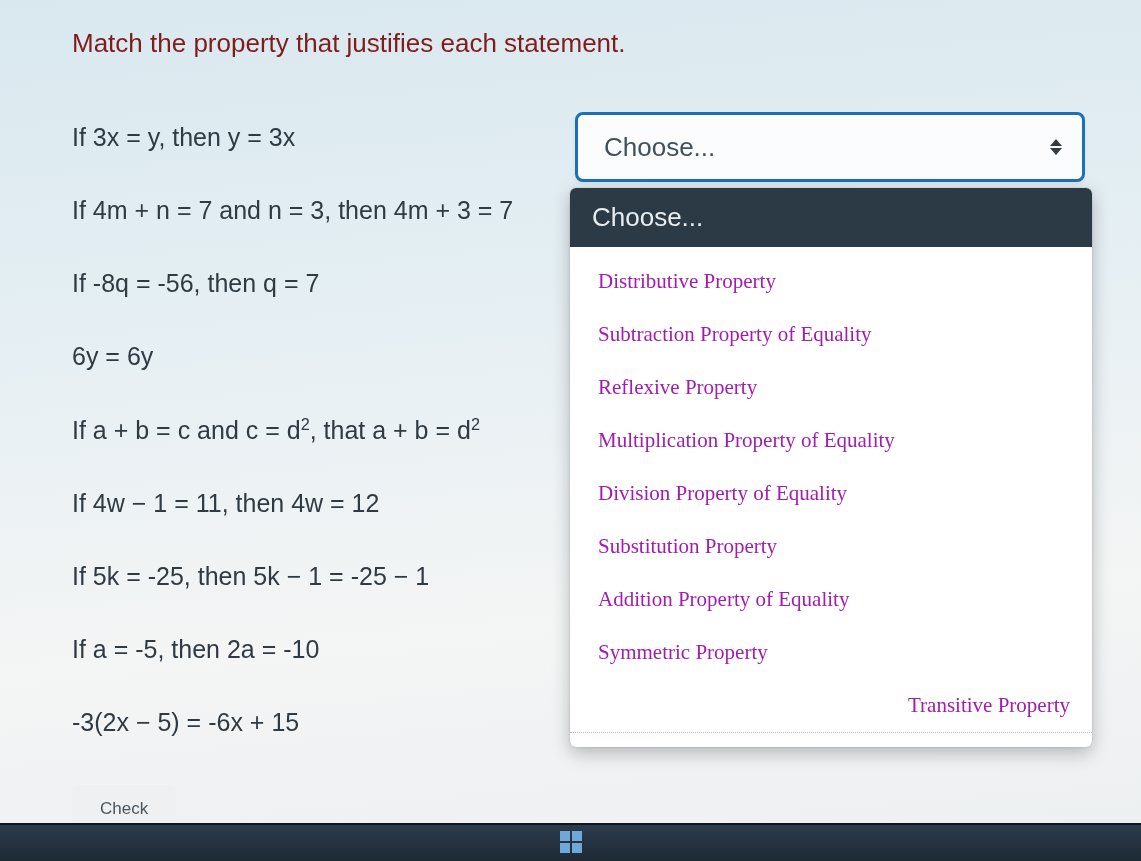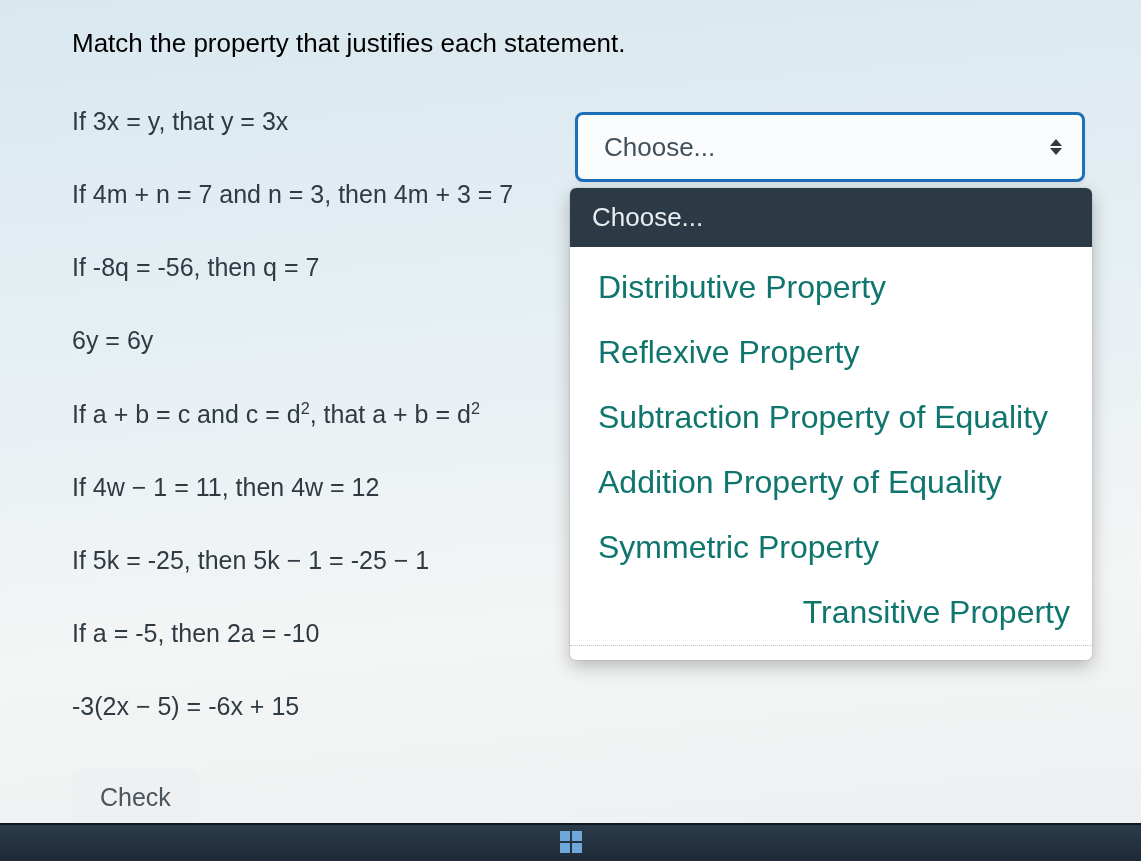--- a/index.html
+++ b/index.html
@@ -10,22 +10,22 @@
     background: linear-gradient(175deg, #d9e8ef 0%, #e3eef3 30%, #f4f5f5 70%, #eceff1 100%);
     color: #3e4a52;
     overflow: hidden;
   }
   .page {
     padding: 28px 72px 0 72px;
     position: relative;
   }
   .instruction {
     font-size: 26px;
-    color: #000000;
-    margin-bottom: 48px;
+    color: #7f1d1d;
+    margin-bottom: 64px;
   }
   .statements {
     display: flex;
     flex-direction: column;
     gap: 44px;
     font-size: 25px;
     color: #2f3a42;
   }
   .statement { white-space: nowrap; }
   sup { font-size: 0.65em; vertical-align: super; }
@@ -81,37 +81,38 @@
   .dropdown-header {
     background: #2c3a46;
     color: #e8edf0;
     font-size: 26px;
     padding: 14px 22px;
   }
   .dropdown-list {
     padding: 8px 0 10px 0;
   }
   .dropdown-item {
-    font-size: 32px;
-    color: #0f766e;
+    font-size: 21px;
+    color: #a21caf;
     padding: 14px 22px 14px 28px;
     cursor: pointer;
+    font-family: Liberation Serif, serif;
   }
   .dropdown-item:last-child {
     border-bottom: 1px dotted #b7c2c9;
     margin-bottom: 4px;
     text-align: right;
   }
 
   .check-btn {
     display: inline-block;
     margin-top: 48px;
     background: #eef0f2;
     color: #4a555e;
-    font-size: 25px;
+    font-size: 17px;
     padding: 14px 28px;
     border-radius: 8px;
     border: none;
   }
 
   .taskbar {
     position: absolute;
     left: 0;
     bottom: 0;
     width: 1141px;
@@ -140,21 +141,21 @@
   }
 </style>
 </head>
 <body>
 
 <div class="page">
 
   <div class="instruction">Match the property that justifies each statement.</div>
 
   <div class="statements">
-    <div class="statement">If 3x = y, that y = 3x</div>
+    <div class="statement">If 3x = y, then y = 3x</div>
     <div class="statement">If 4m + n = 7 and n = 3, then 4m + 3 = 7</div>
     <div class="statement">If -8q = -56, then q = 7</div>
     <div class="statement">6y = 6y</div>
     <div class="statement">
       <span>If a + b = c and c = d</span><sup>2</sup><span>, that a + b = d</span><sup>2</sup>
     </div>
     <div class="statement">If 4w − 1 = 11, then 4w = 12</div>
     <div class="statement">If 5k = -25, then 5k − 1 = -25 − 1</div>
     <div class="statement">If a = -5, then 2a = -10</div>
     <div class="statement">-3(2x − 5) = -6x + 15</div>
@@ -169,22 +170,25 @@
         <span class="tri-up"></span>
         <span class="tri-down"></span>
       </span>
     </div>
   </div>
 
   <div class="dropdown-panel">
     <div class="dropdown-header">Choose...</div>
     <div class="dropdown-list">
       <div class="dropdown-item">Distributive Property</div>
+      <div class="dropdown-item">Subtraction Property of Equality</div>
       <div class="dropdown-item">Reflexive Property</div>
-      <div class="dropdown-item">Subtraction Property of Equality</div>
+      <div class="dropdown-item">Multiplication Property of Equality</div>
+      <div class="dropdown-item">Division Property of Equality</div>
+      <div class="dropdown-item">Substitution Property</div>
       <div class="dropdown-item">Addition Property of Equality</div>
       <div class="dropdown-item">Symmetric Property</div>
       <div class="dropdown-item">Transitive Property</div>
     </div>
   </div>
 
 </div>
 
 <div class="taskbar">
   <div class="taskbar-center">

